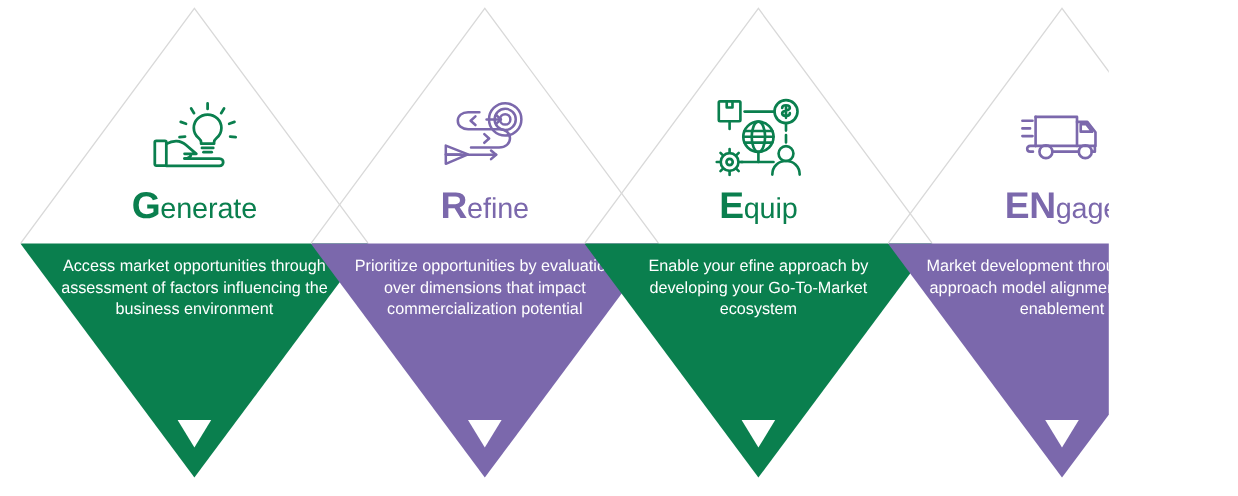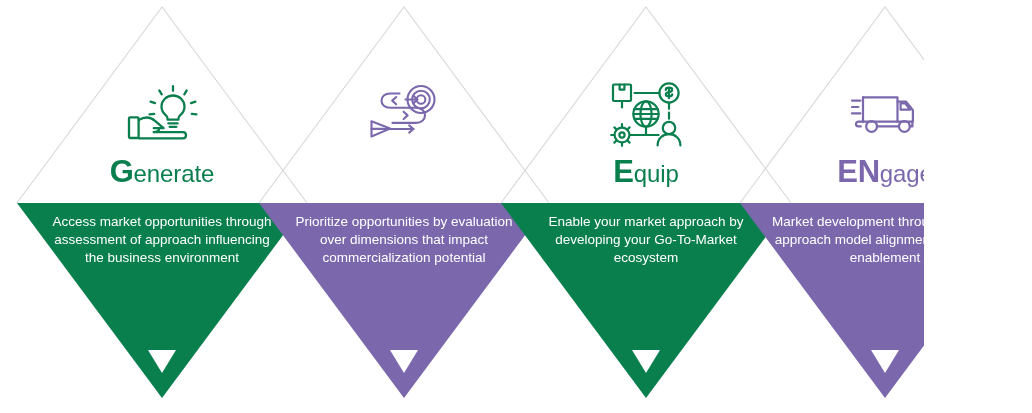--- a/index.html
+++ b/index.html
@@ -115,21 +115,21 @@
       <path d="M42.3 40.3 h9.4"></path>
       <path d="M43.6 43.8 h6.8"></path>
       <path d="M47 3.2 v4.6 M33.3 7.4 l2.4 3.9 M60.7 7.4 l-2.4 3.9 M24.6 18.6 l4.4 1.5 M69.4 18.6 l-4.4 1.5 M23.6 31.3 l4.6 -.4 M70.4 31.3 l-4.6 -.4"></path>
       <rect x="3" y="34.4" width="9.6" height="20.6" rx="1.2"></rect>
       <path d="M12.6 36.9 c5.6 -3.1 11.9 -3.1 16.4 .9 l8.6 7.4 h-9.8"></path>
       <path d="M12.6 55.3 h44.2 c2.2 0 3.2 -1.6 3.2 -3.1 0 -1.5 -1 -3.1 -3.2 -3.1 H27.8"></path>
       <path d="M27.8 49.1 c3.6 0 5.3 -1.6 5.3 -3.5"></path>
     </svg>
       </div>
       <div class="heading c-green"><span class="cap">G</span><span class="rest">enerate</span></div>
-      <div class="desc">Access market opportunities through assessment of approach influencing the business environment</div>
+      <div class="desc">Access market opportunities through assessment of factors influencing the business environment</div>
     </div>
     <div class="step" style="left: 259px;">
       <svg class="tri-fill" viewBox="0 0 290 413" width="290" height="413">
         <polygon points="0,203 290,203 145,398" fill="#7b68ac"></polygon>
         <polygon points="131,150 159,150 145,173" fill="#ffffff" transform="translate(0,200)"></polygon>
       </svg>
       <svg class="diamond-outline" viewBox="0 0 290 413" width="290" height="413">
         <polyline points="0,203 145,7 290,203" fill="none" stroke="#d9d9d9" stroke-width="1.1"></polyline>
       </svg>
       <div class="icon-wrap c-purple">
@@ -141,23 +141,24 @@
       <path d="M44.4 11.8 l4 3.7 -4 3.7"></path>
       <path d="M30.5 9.5 h-9.4 c-5.2 0 -8.6 3 -8.6 7.1 0 4.1 3.4 7.1 8.6 7.1 h25.8 c5.4 0 9.1 3.2 9.1 7.6 0 4.4 -3.7 7.6 -9.1 7.6 H23.5"></path>
       <path d="M23.2 16.6 l4 -3.6 M23.2 16.6 l4 3.6"></path>
       <path d="M38.6 31.4 l-4 -3.6 M38.6 31.4 l-4 3.6"></path>
       <path d="M4 45 h40.5"></path>
       <path d="M40.2 41.4 l4.2 3.6 -4.2 3.6"></path>
       <path d="M2.5 37.3 L21 44.6 2.5 52.5 Z"></path>
       <path d="M2.5 44.8 h12.5"></path>
     </svg>
       </div>
+      <div class="heading c-purple"><span class="cap">R</span><span class="rest">efine</span></div>
       <div class="desc">Prioritize opportunities by evaluation over dimensions that impact commercialization potential</div>
     </div>
-    <div class="step" style="left: 501px;">
+    <div class="step" style="left: 487px;">
       <svg class="tri-fill" viewBox="0 0 290 413" width="290" height="413">
         <polygon points="0,203 290,203 145,398" fill="#0a7f4e"></polygon>
         <polygon points="131,150 159,150 145,173" fill="#ffffff" transform="translate(0,200)"></polygon>
       </svg>
       <svg class="diamond-outline" viewBox="0 0 290 413" width="290" height="413">
         <polyline points="0,203 145,7 290,203" fill="none" stroke="#d9d9d9" stroke-width="1.1"></polyline>
       </svg>
       <div class="icon-wrap c-green">
     <svg width="72" height="66" viewBox="0 0 72 66" fill="none" stroke="currentColor" stroke-width="2.2" stroke-linecap="round" stroke-linejoin="round">
       <circle cx="36" cy="33" r="12.6"></circle>
@@ -173,21 +174,21 @@
       <circle cx="12" cy="54" r="7.4"></circle>
       <circle cx="12" cy="54" r="2.6"></circle>
       <path d="M12 43.2 v3 M12 61.8 v3 M1.2 54 h3 M19.8 54 h3 M4.4 46.4 l2.1 2.1 M17.5 59.5 l2.1 2.1 M19.6 46.4 l-2.1 2.1 M6.5 59.5 l-2.1 2.1"></path>
       <circle cx="59" cy="47" r="6.2"></circle>
       <path d="M47.6 64.5 c0-7 5.1-11.3 11.4-11.3 6.3 0 11.4 4.3 11.4 11.3"></path>
       <path d="M21.6 54 h27"></path>
       <path d="M36 45.8 v8.2"></path>
     </svg>
       </div>
       <div class="heading c-green"><span class="cap">E</span><span class="rest">quip</span></div>
-      <div class="desc">Enable your market approach by developing your Go-To-Market ecosystem</div>
+      <div class="desc">Enable your efine approach by developing your Go-To-Market ecosystem</div>
     </div>
     <div class="step" style="left: 740px;">
       <svg class="tri-fill" viewBox="0 0 290 413" width="290" height="413">
         <polygon points="0,203 290,203 145,398" fill="#7b68ac"></polygon>
         <polygon points="131,150 159,150 145,173" fill="#ffffff" transform="translate(0,200)"></polygon>
       </svg>
       <svg class="diamond-outline" viewBox="0 0 290 413" width="290" height="413">
         <polyline points="0,203 145,7 290,203" fill="none" stroke="#d9d9d9" stroke-width="1.1"></polyline>
       </svg>
       <div class="icon-wrap c-purple">

